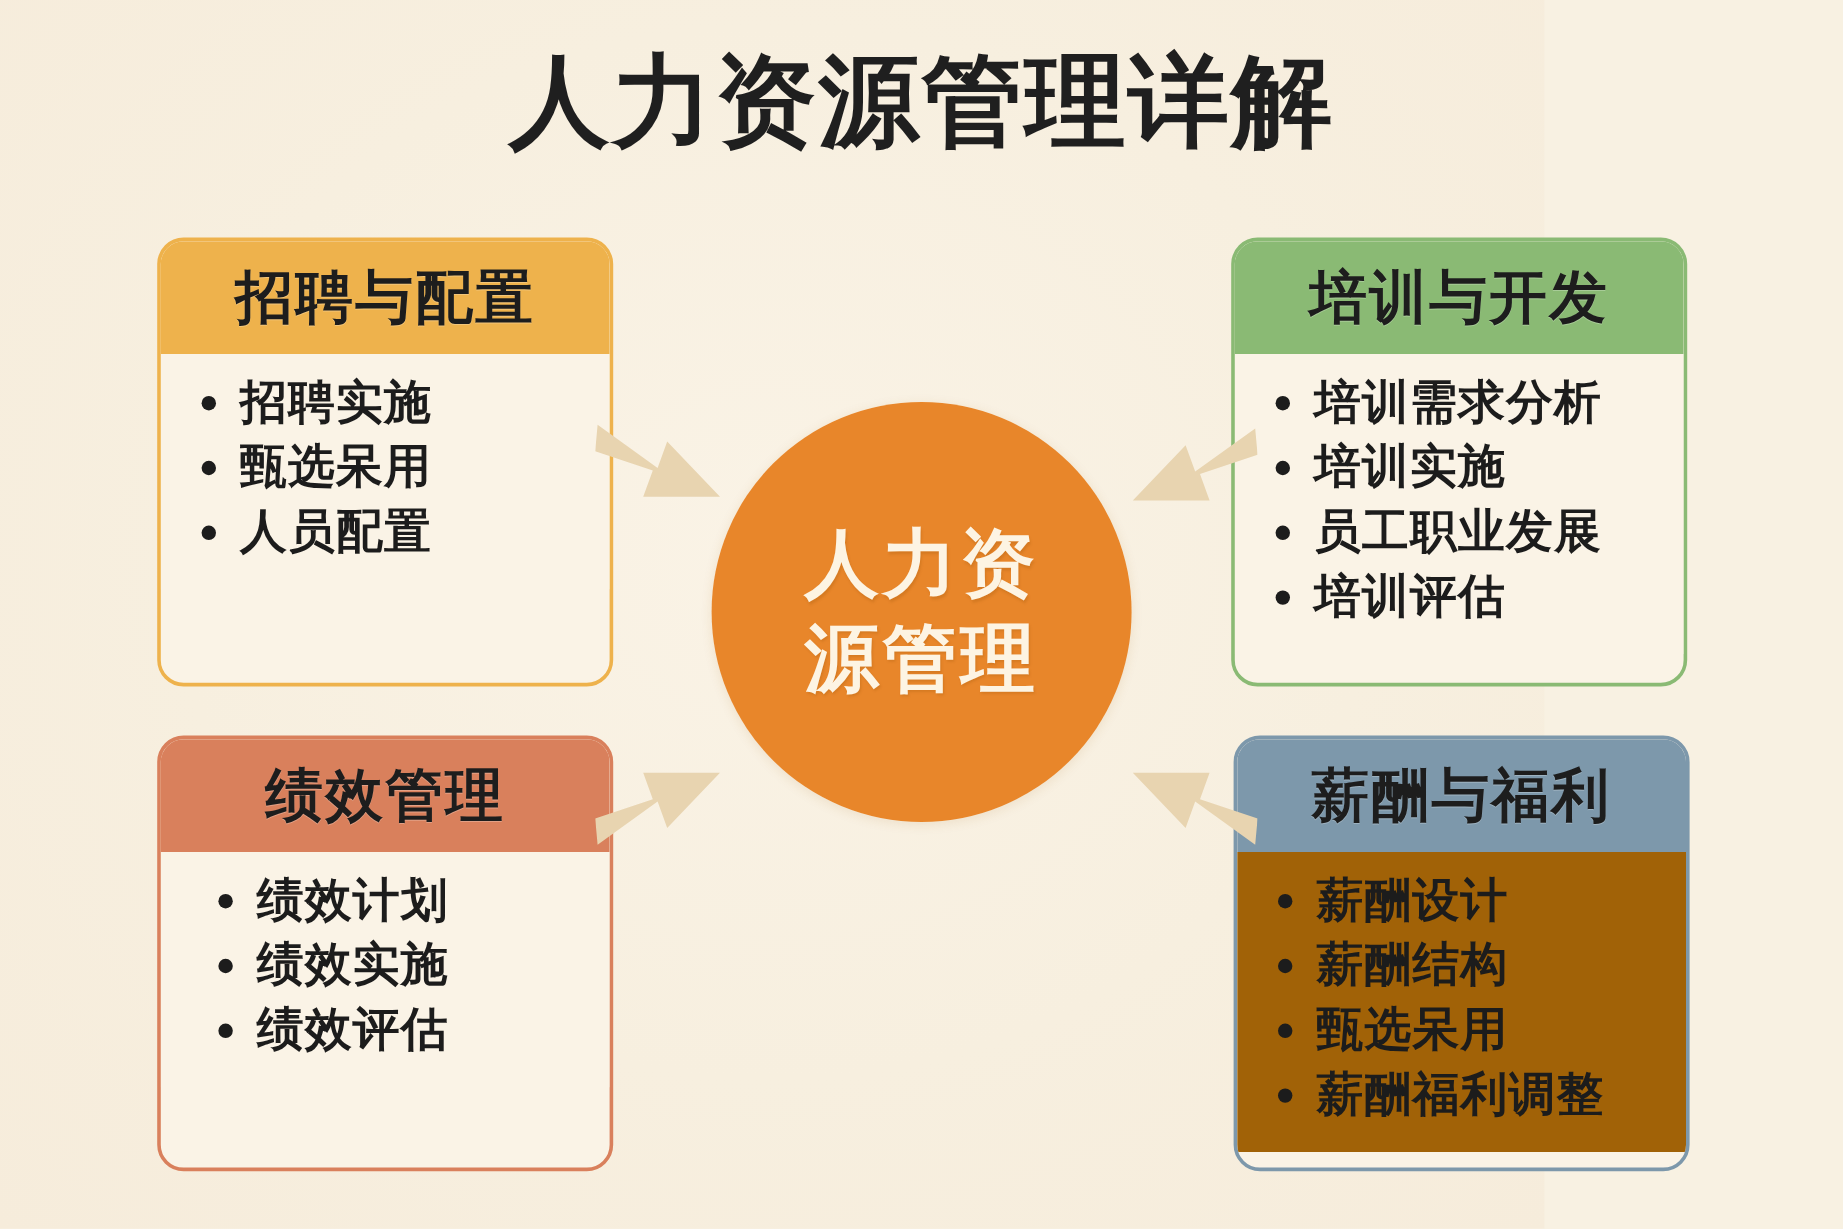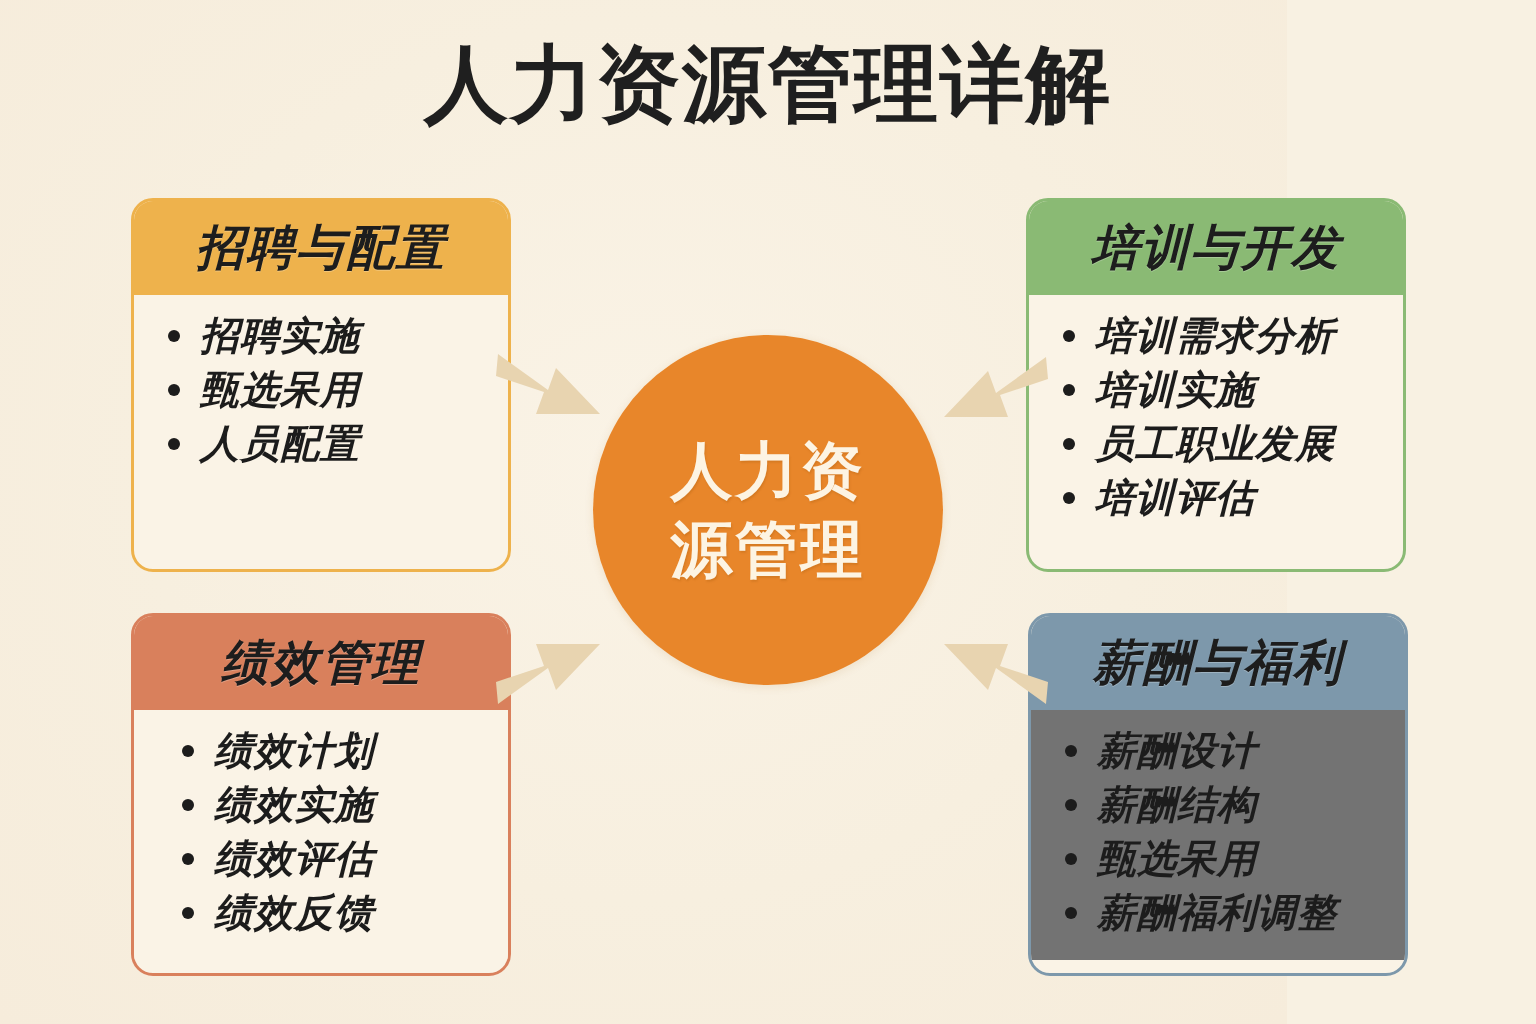--- a/index.html
+++ b/index.html
@@ -68,21 +68,20 @@
 
   
   .card {
     position: absolute;
     box-sizing: border-box;
     border-radius: 22px;
     overflow: hidden;
     background: #faf3e6;
     border: 3px solid #000;
     z-index: 3;
-    font-style: italic;
   }
   .card-header {
     height: 94px;
     display: flex;
     align-items: center;
     justify-content: center;
     box-sizing: border-box;
   }
   .card-header-text {
     font-size: 48px;
@@ -206,33 +205,29 @@
           <span class="bullet-text">绩效计划</span>
         </li>
         <li class="bullet-item">
           <span class="bullet-dot"></span>
           <span class="bullet-text">绩效实施</span>
         </li>
         <li class="bullet-item">
           <span class="bullet-dot"></span>
           <span class="bullet-text">绩效评估</span>
         </li>
-        <li class="bullet-item">
-          <span class="bullet-dot"></span>
-          <span class="bullet-text">绩效反馈</span>
-        </li>
       </ul>
     </div>
   </div>
 
   <div class="card" id="card-comp" style="border-color: rgb(125, 152, 171); background: rgb(250, 243, 230);">
     <div class="card-header" style="background: rgb(125, 152, 171);">
       <span class="card-header-text">薪酬与福利</span>
     </div>
-    <div class="card-body" style="background: #737373;">
+    <div class="card-body" style="background: #a16207;">
       <ul class="bullet-list">
         <li class="bullet-item">
           <span class="bullet-dot"></span>
           <span class="bullet-text">薪酬设计</span>
         </li>
         <li class="bullet-item">
           <span class="bullet-dot"></span>
           <span class="bullet-text">薪酬结构</span>
         </li>
         <li class="bullet-item">

